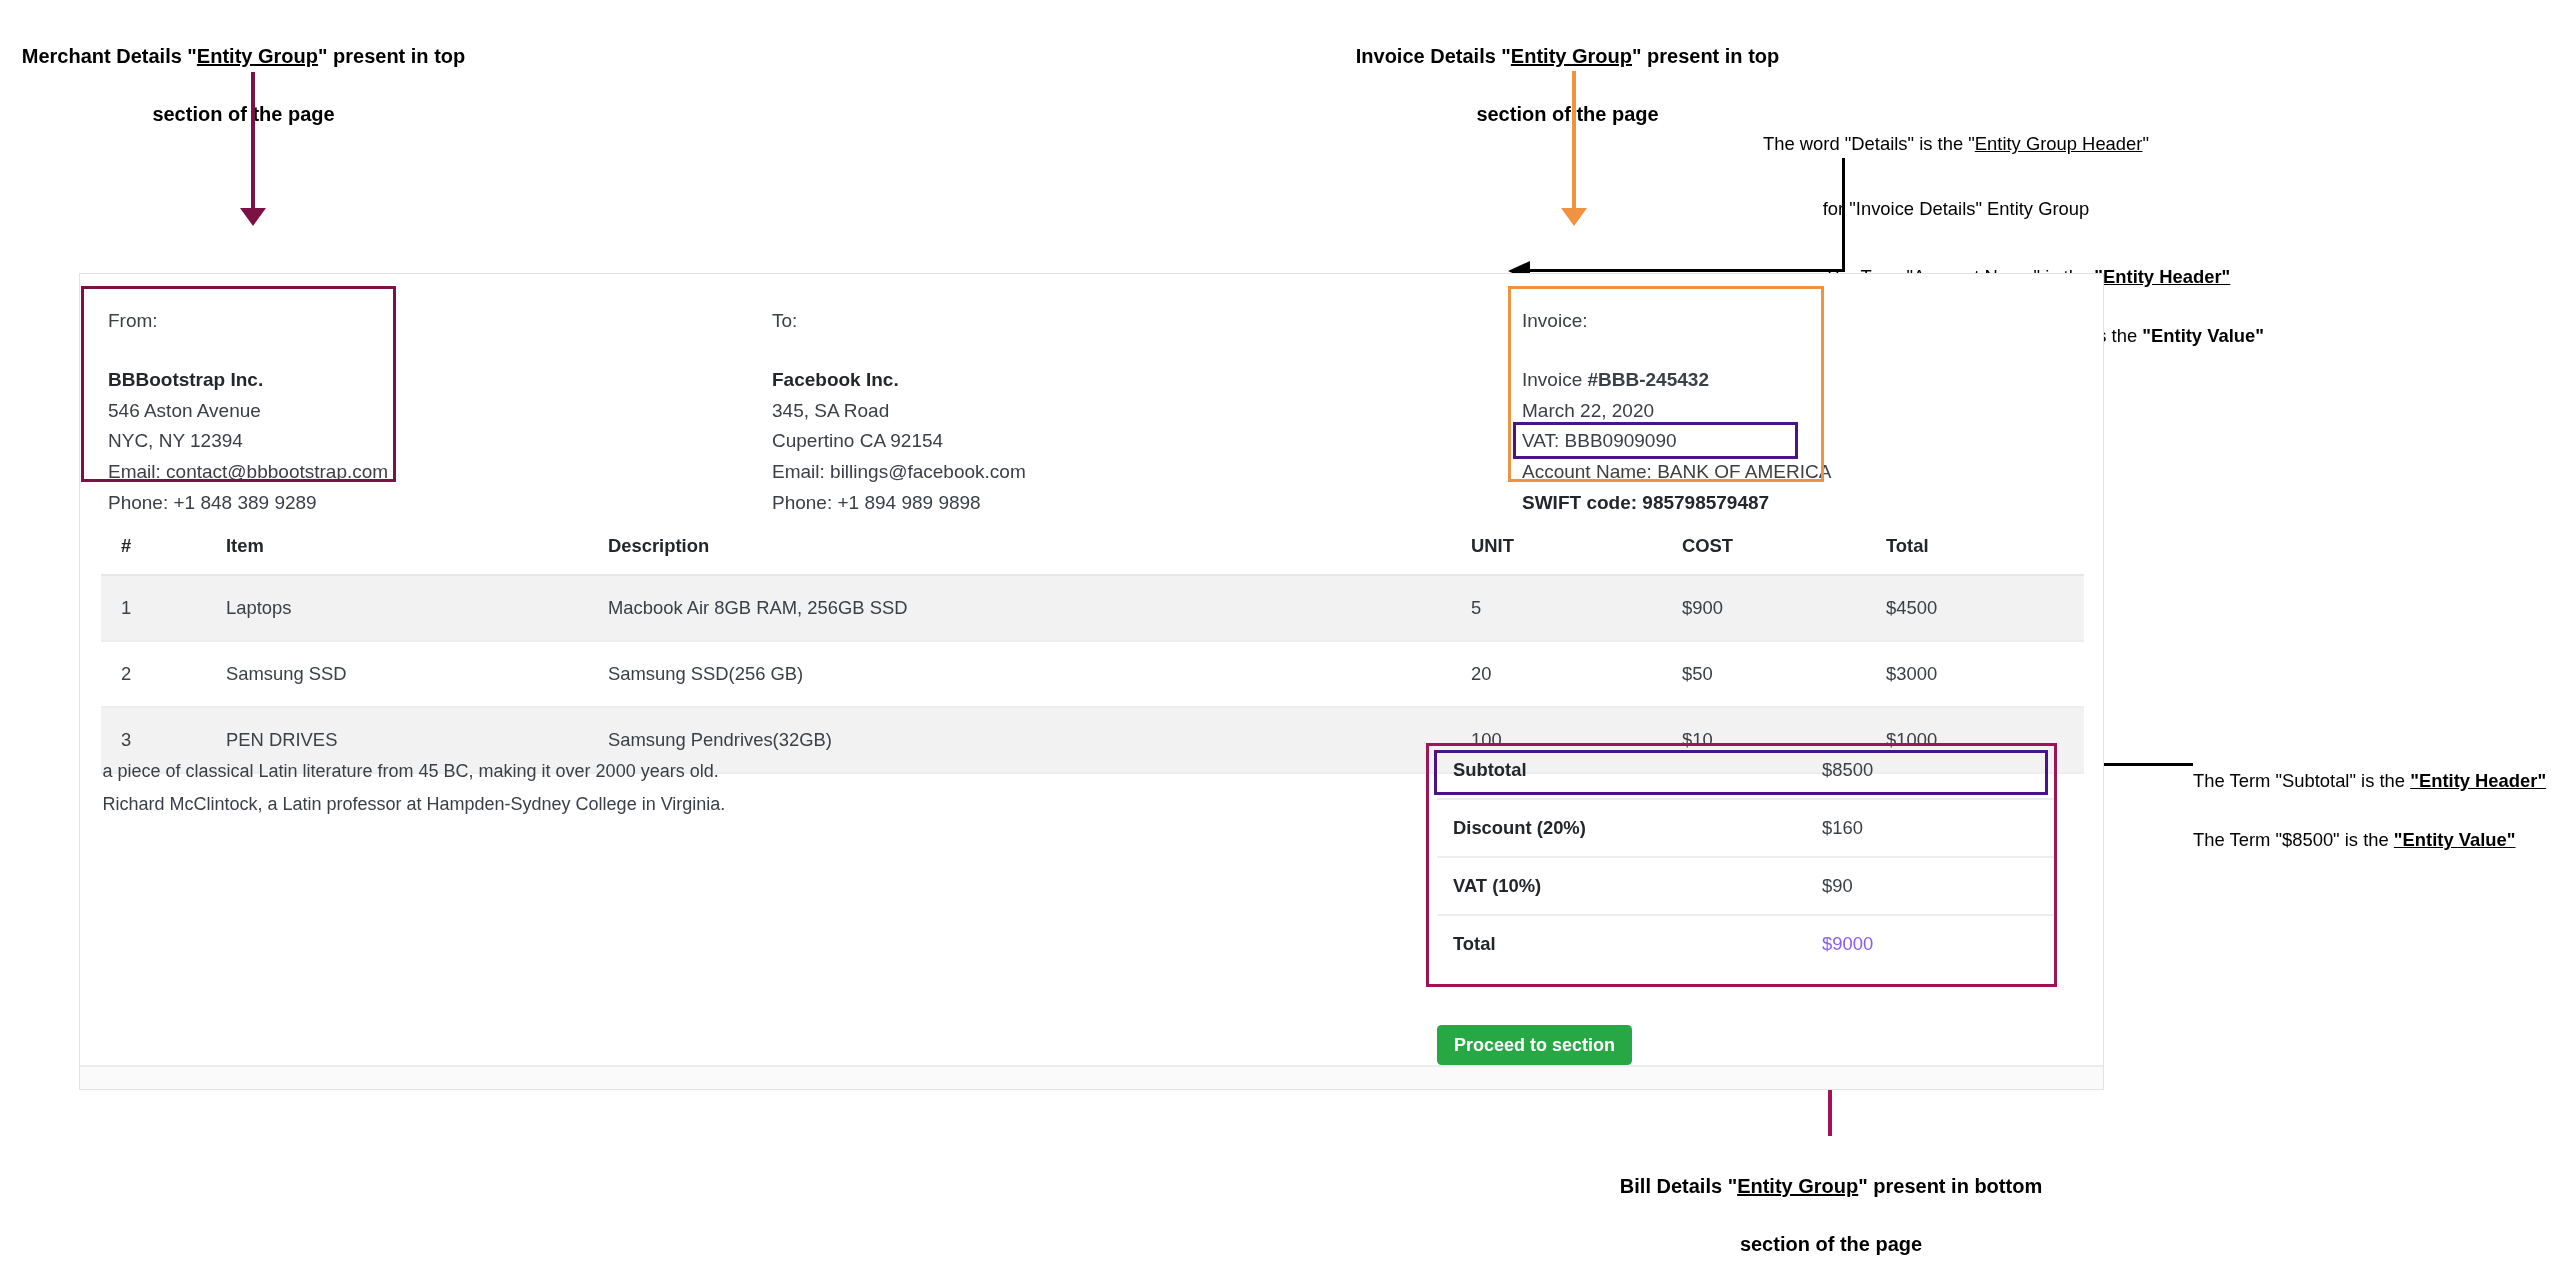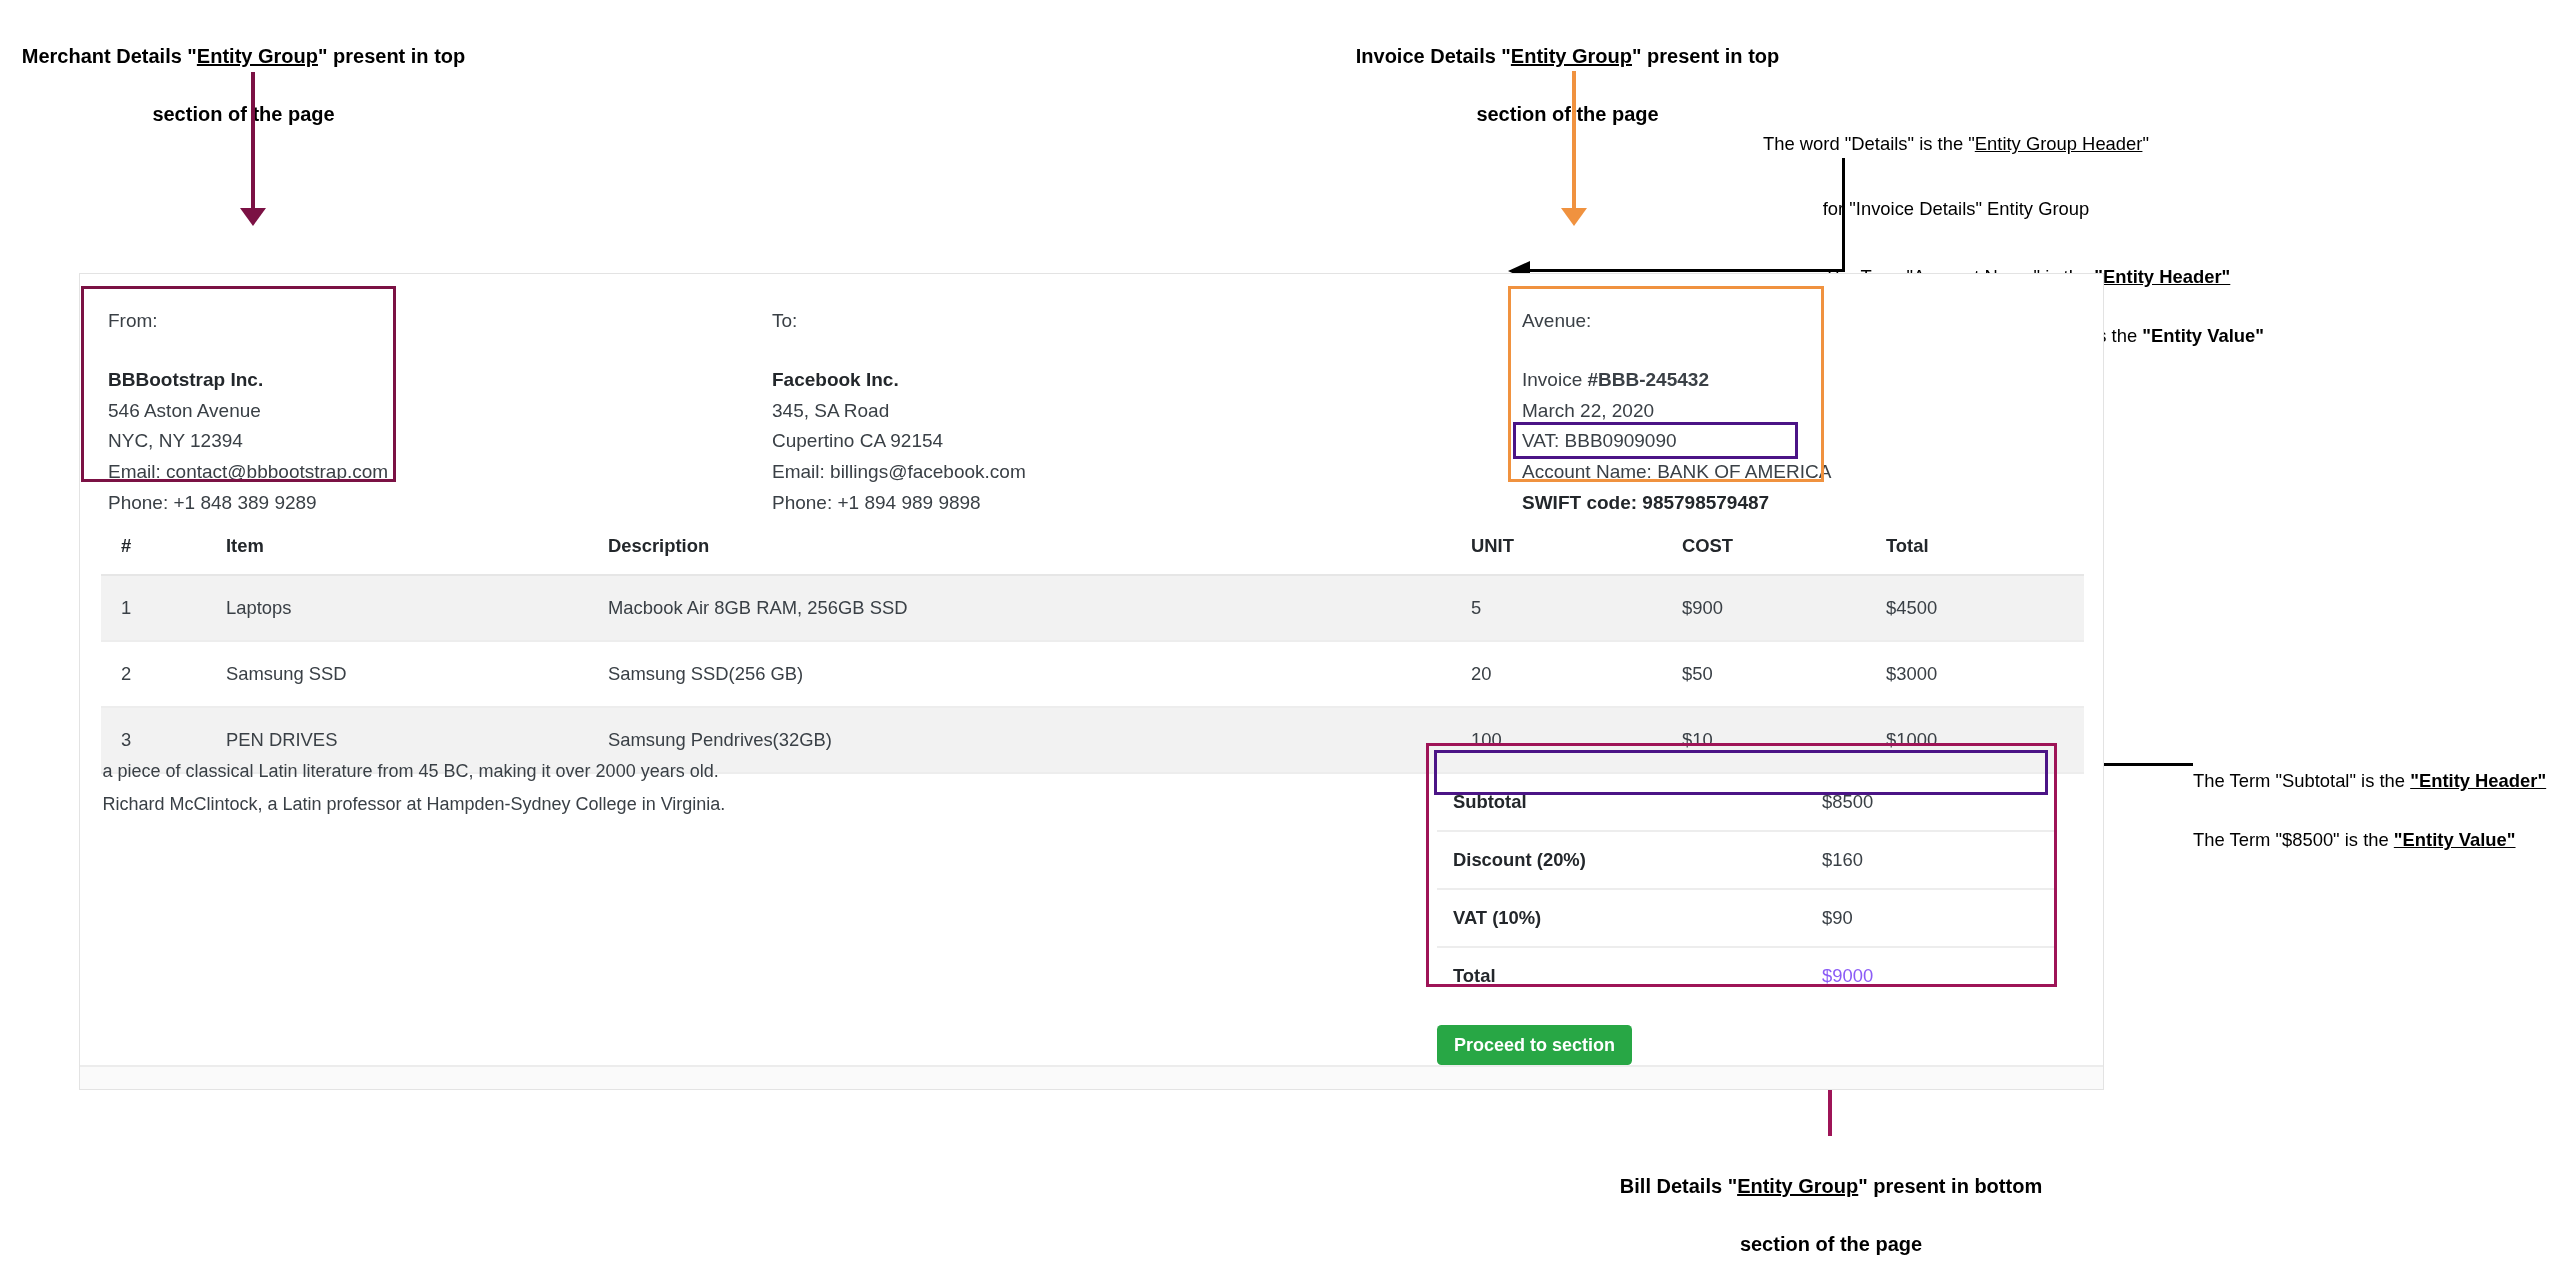--- a/index.html
+++ b/index.html
@@ -83,21 +83,21 @@
 
   
   #lorem{
     position:absolute;left:22.4px;top:481px;width:856px;
     font-size:18px;line-height:1.82;color:#3a4046;
   }
   #lorem span{display:block;}
 
   
   #totals{
-    position:absolute;left:1357px;top:500px;width:619px;
+    position:absolute;left:1357px;top:468px;width:619px;
     border-collapse:collapse;font-size:18.4px;color:#3a4046;
   }
   #totals td{padding:17px 0;border-bottom:2px solid #ededed;}
   #totals tr:last-child td{border-bottom:none;}
   #totals .lbl{font-weight:bold;color:#23272b;padding-left:16px;width:369px;}
   #totals .val{text-align:left;}
   #totals tr.grand .val{font-weight:normal;color:#8b5cf6;}
 
   
   #bill-outline{
@@ -189,21 +189,21 @@
     <div class="addr-block" style="left:692px;top:32px;width:296px;">
       <span class="lead">To:</span>
       <span class="ln name">Facebook Inc.</span>
       <span class="ln">345, SA Road</span>
       <span class="ln">Cupertino CA 92154</span>
       <span class="ln">Email: billings@facebook.com</span>
       <span class="ln">Phone: +1 894 989 9898</span>
     </div>
 
     <div class="addr-block" style="left:1442px;top:32px;width:310px;">
-      <span class="lead">Avenue:</span>
+      <span class="lead">Invoice:</span>
       <span class="ln"><span>Invoice </span><b>#BBB-245432</b></span>
       <span class="ln">March 22, 2020</span>
       <span class="ln">VAT: BBB0909090</span>
       <span class="ln">Account Name: BANK OF AMERICA</span>
       <span class="ln name">SWIFT code: 985798579487</span>
     </div>
     <div id="details-outline"></div>
     <div id="account-outline"></div>
 
     <table id="items-table">

